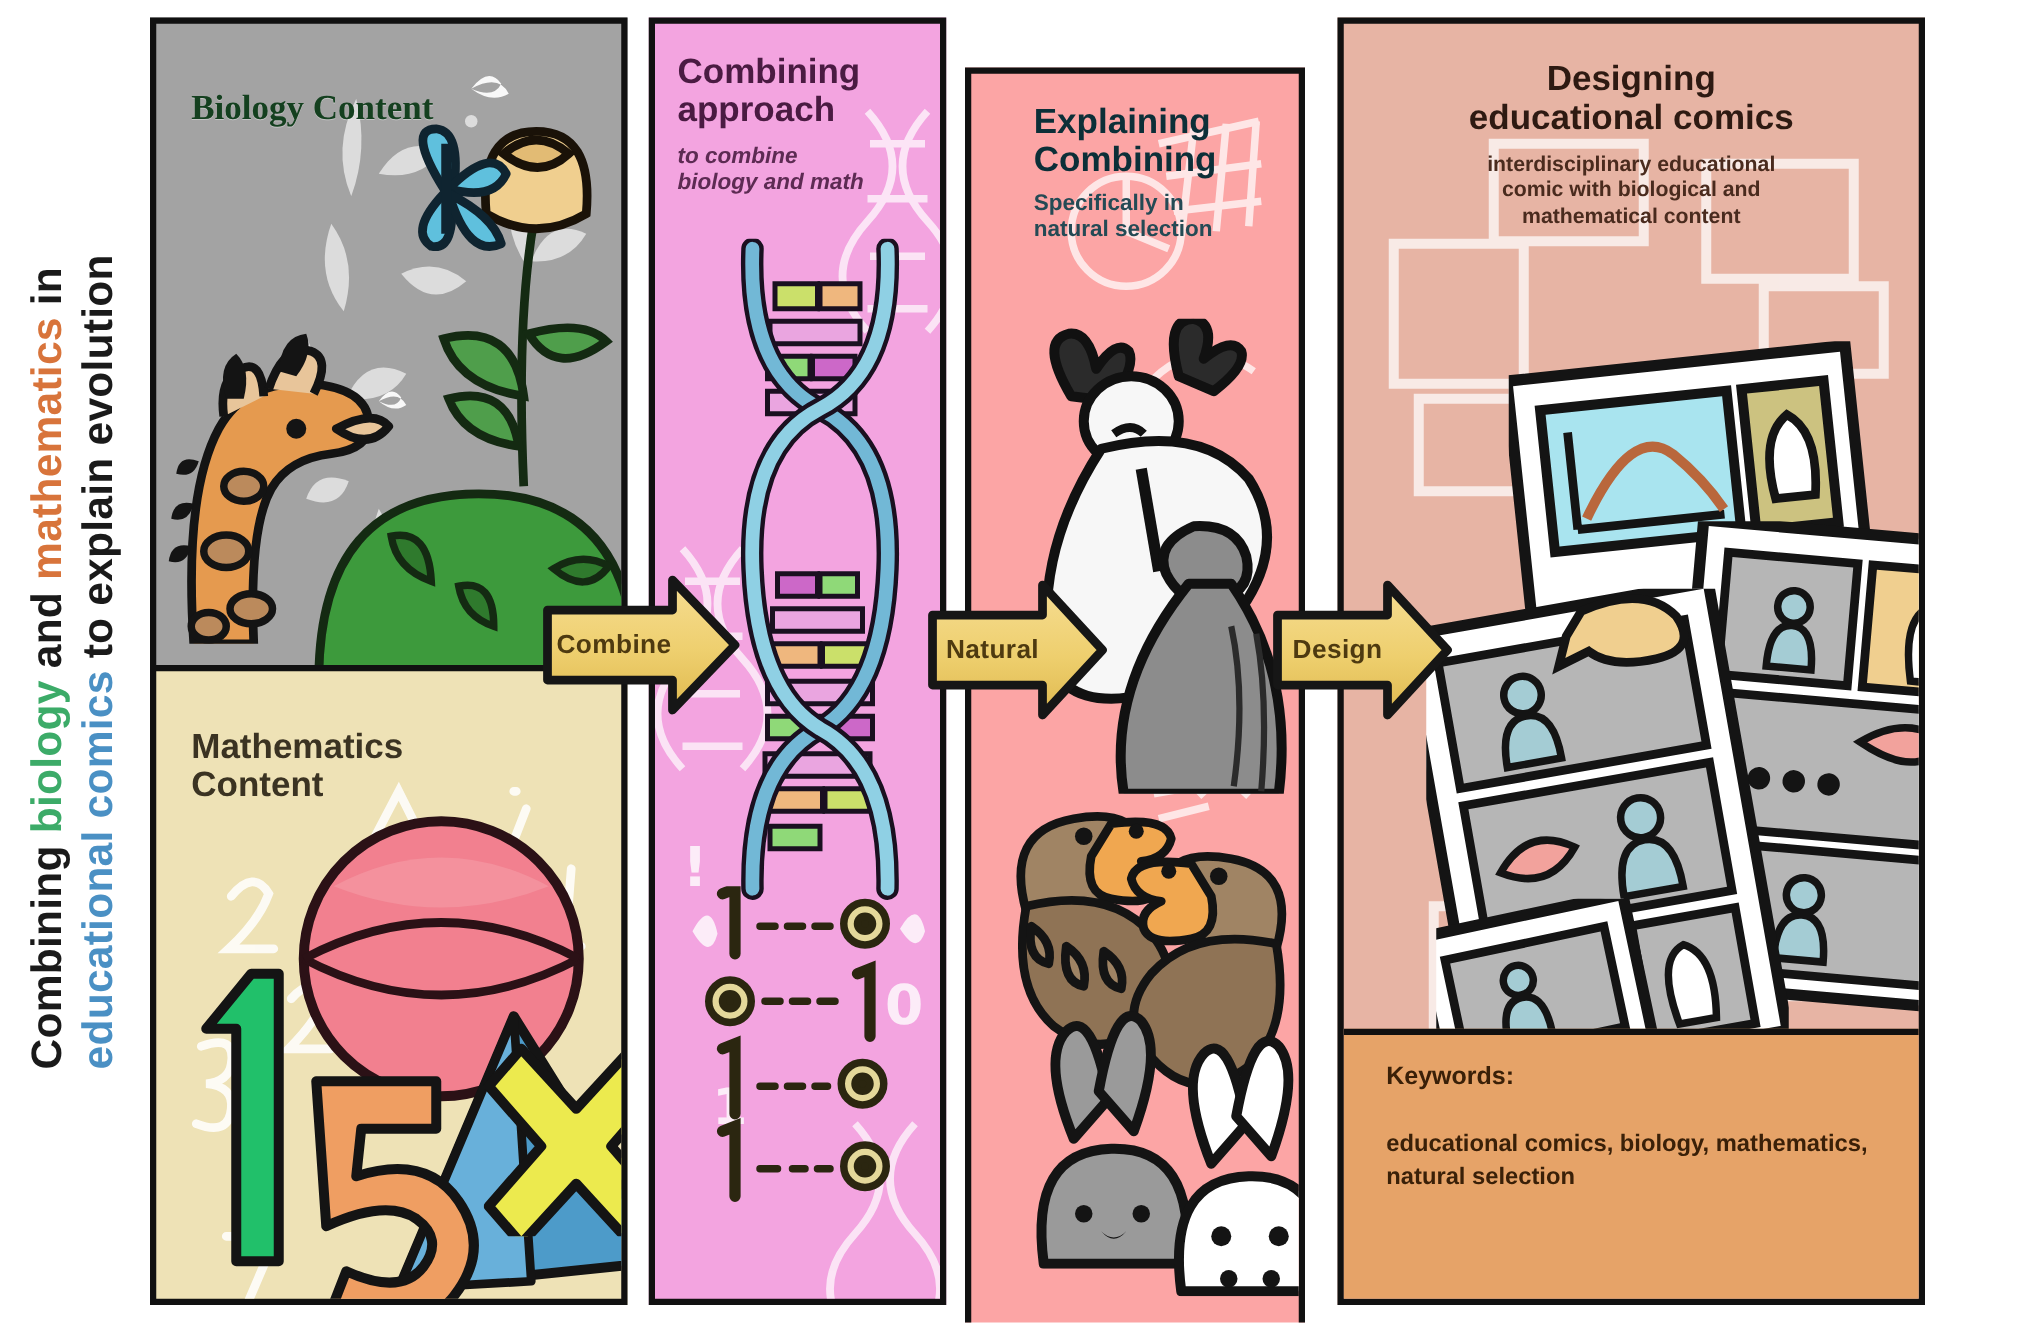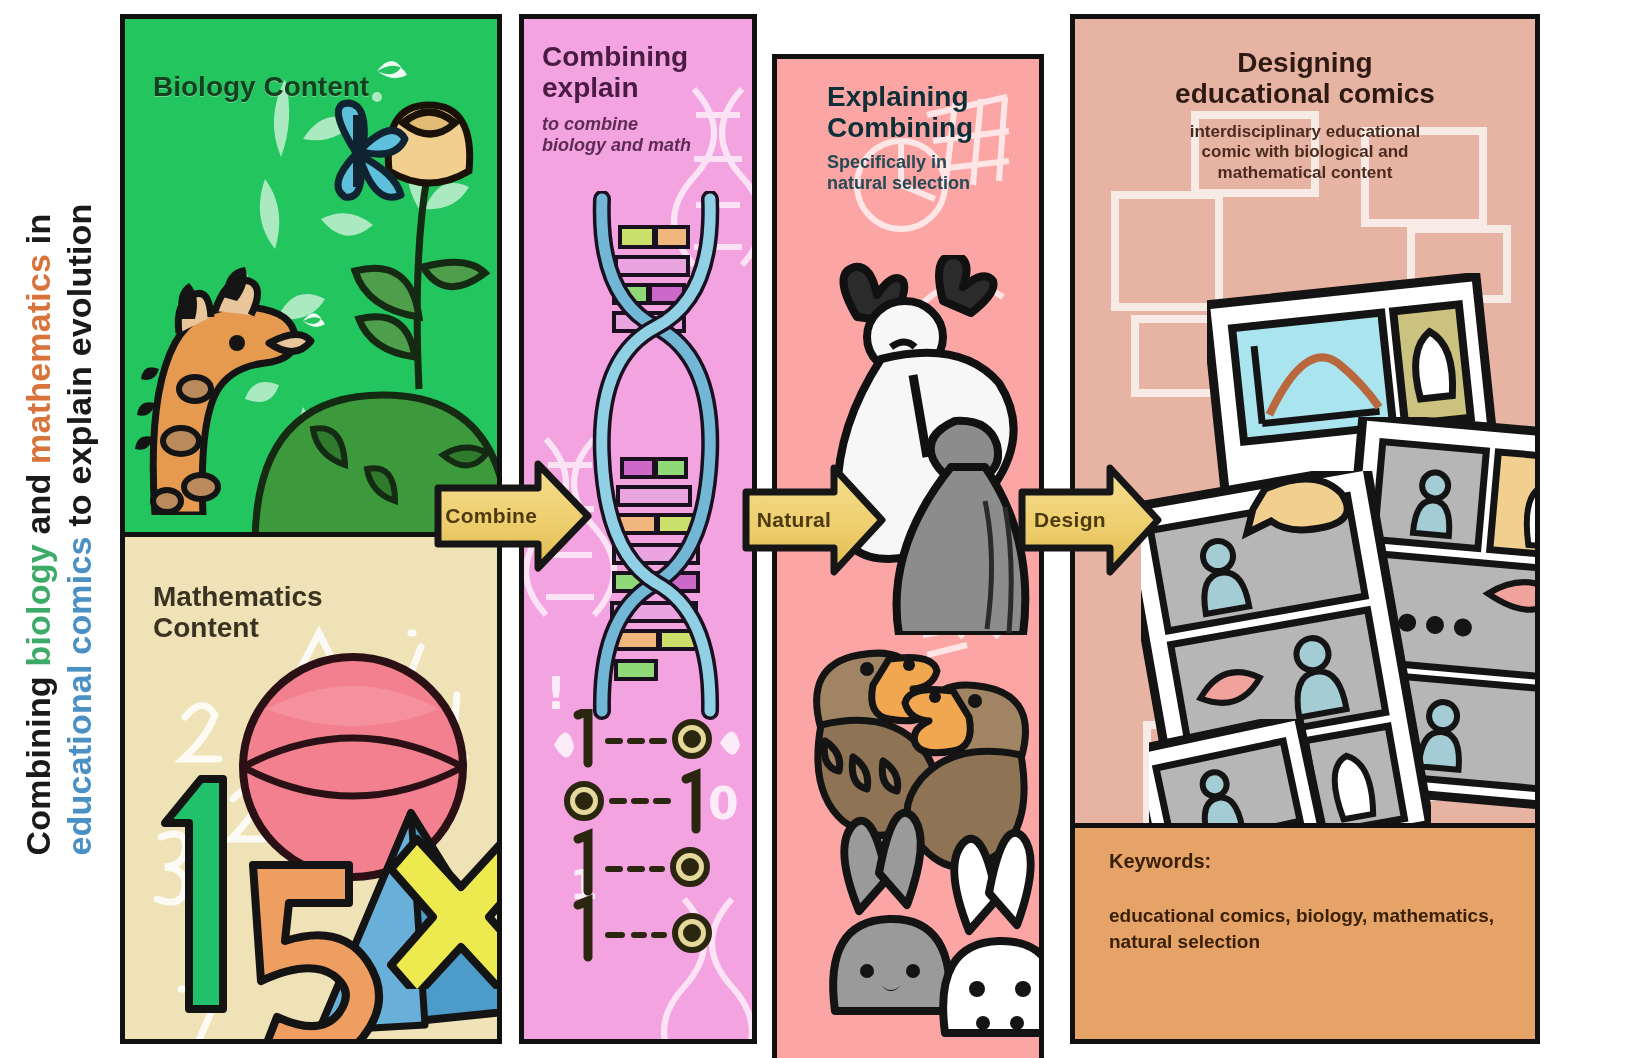--- a/index.html
+++ b/index.html
@@ -56,21 +56,22 @@
   .panel-sub {
     line-height: 1.2;
     position: relative;
     z-index: 6;
   }
 
   
   #panel-biology {
     left: 120px; top: 14px;
     width: 382px; height: 532px;
-    background: #22c55e;
+    background: #a3a3a3;
+    font-family: Liberation Serif, serif;
   }
   #panel-biology .panel-title {
     margin: 52px 0 0 28px;
     font-size: 28px;
     color: #14401f;
     text-shadow: 0 1px 0 rgba(255,255,255,.35);
   }
 
   
   #panel-math {
@@ -418,21 +419,21 @@
 
         <path d="M18 196 l10 -4 l0 56" fill="none" stroke-width="9"></path>
         <path d="M48 226 l14 0 M74 226 l10 0 M94 226 l10 0"></path>
         <circle cx="132" cy="224" r="17" fill="#e4d89a"></circle>
           <circle cx="132" cy="224" r="6" fill="#2b2610"></circle>
       </g>
     </svg>
 
     <div class="panel-title">
       <span>Combining</span><br>
-      <span>explain</span>
+      <span>approach</span>
     </div>
     <div class="panel-sub">
       <span>to combine</span><br>
       <span>biology and math</span>
     </div>
   </div>
 
   <div class="panel" id="panel-evolution">
 
     <svg class="art" style="left:0;top:0;width:262px;height:1020px;" viewBox="0 0 262 1020">

